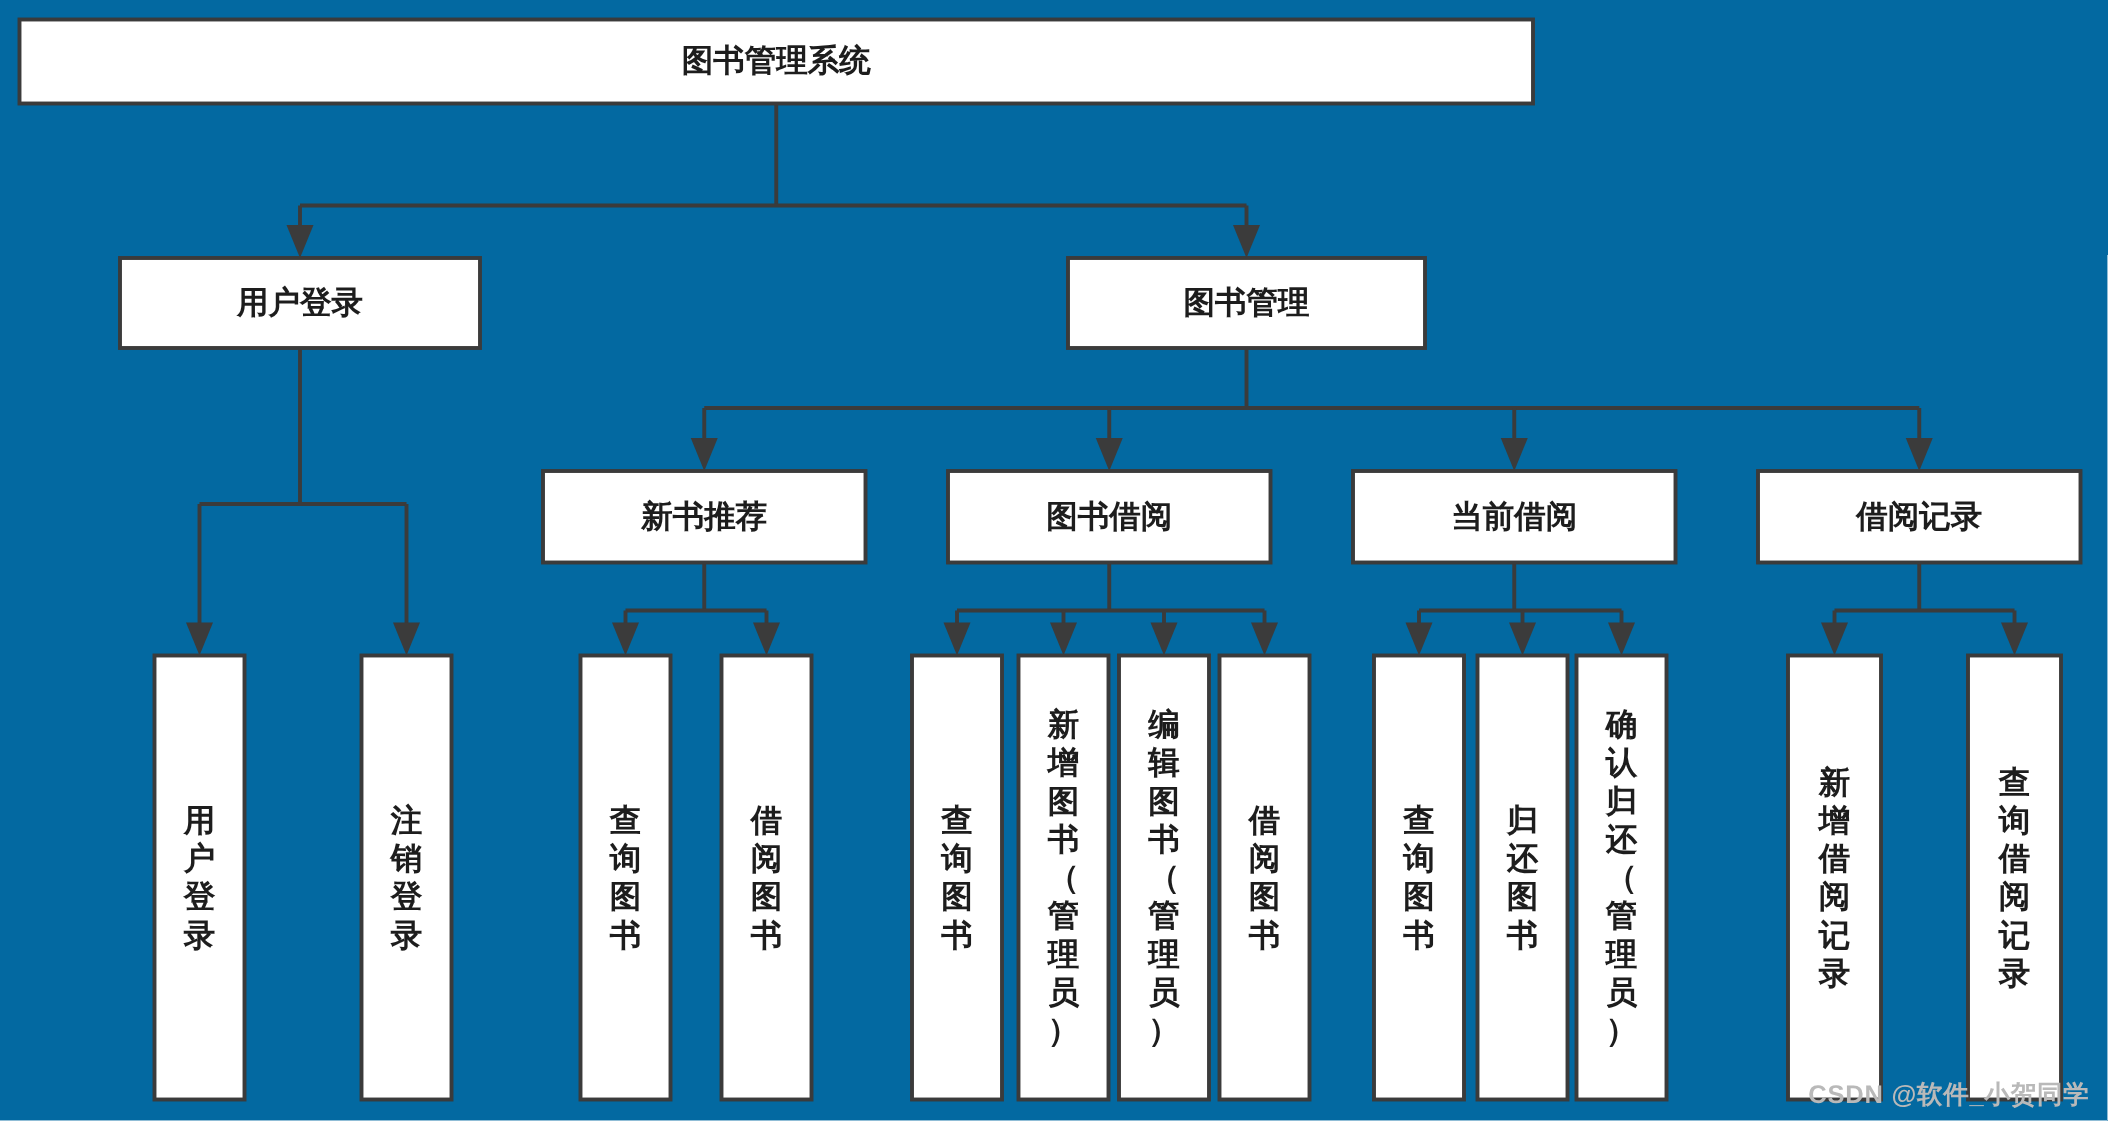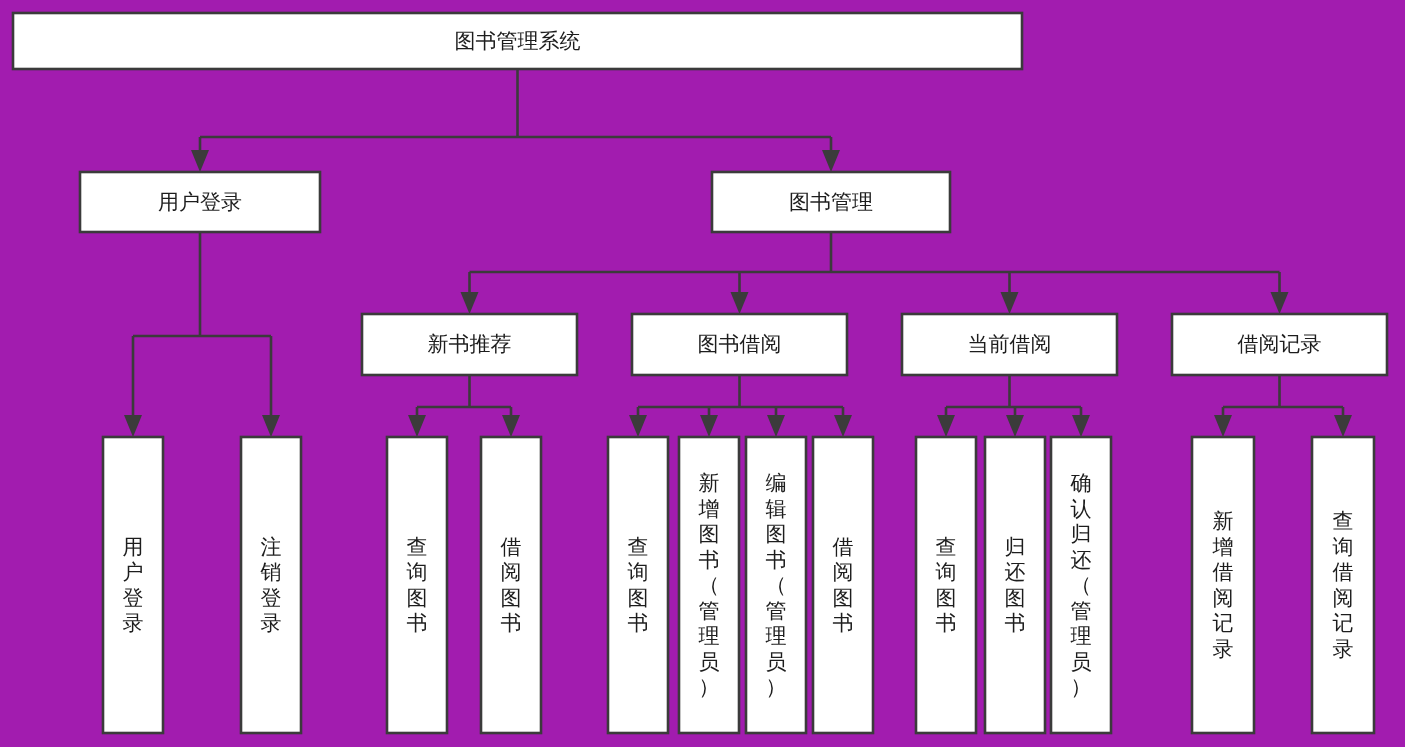--- a/index.html
+++ b/index.html
@@ -8,22 +8,23 @@
     padding: 0;
     background: #ffffff;
   }
   body {
     font-family: "Liberation Sans", "DejaVu Sans", sans-serif;
   }
   #diagram-root {
     position: relative;
     width: 1405px;
     height: 747px;
-    background: #a21caf;
+    background: #0369a1;
     overflow: hidden;
+    font-weight: bold;
   }
   svg#flow {
     position: absolute;
     top: 0;
     left: 0;
     width: 1405px;
     height: 747px;
     display: block;
   }
   .node-rect {
@@ -217,14 +218,15 @@
           <rect x="1192" y="437" width="62" height="296" class="node-rect"></rect>
           <text x="1223" y="528.39" class="node-label-v"><tspan x="1223" dy="0">新</tspan><tspan x="1223" dy="25.5">增</tspan><tspan x="1223" dy="25.5">借</tspan><tspan x="1223" dy="25.5">阅</tspan><tspan x="1223" dy="25.5">记</tspan><tspan x="1223" dy="25.5">录</tspan></text>
         </g>
         <g>
           <rect x="1312" y="437" width="62" height="296" class="node-rect"></rect>
           <text x="1343" y="528.39" class="node-label-v"><tspan x="1343" dy="0">查</tspan><tspan x="1343" dy="25.5">询</tspan><tspan x="1343" dy="25.5">借</tspan><tspan x="1343" dy="25.5">阅</tspan><tspan x="1343" dy="25.5">记</tspan><tspan x="1343" dy="25.5">录</tspan></text>
         </g>
       </g>
   </svg>
 
+  <div class="watermark">CSDN @软件_小贺同学</div>
 
 </div>
 
 </body></html>

